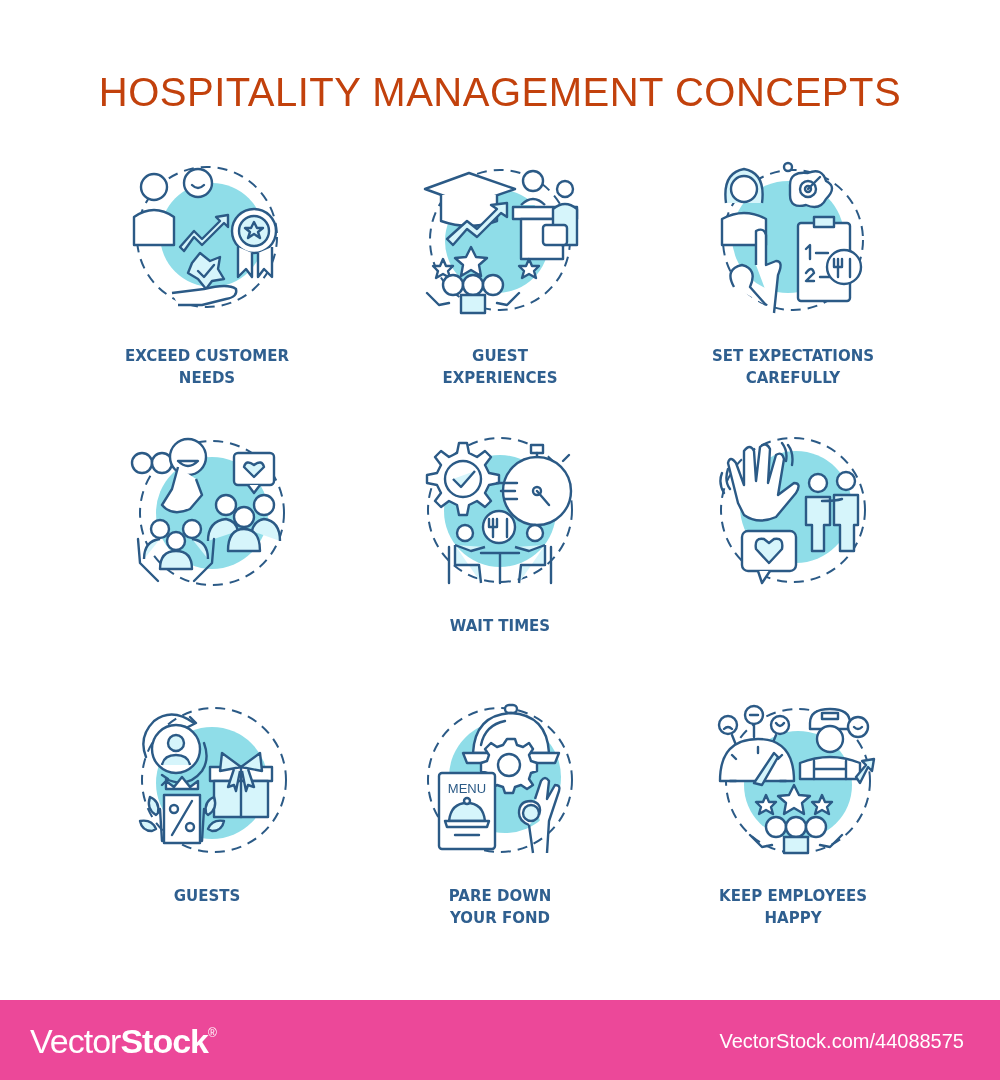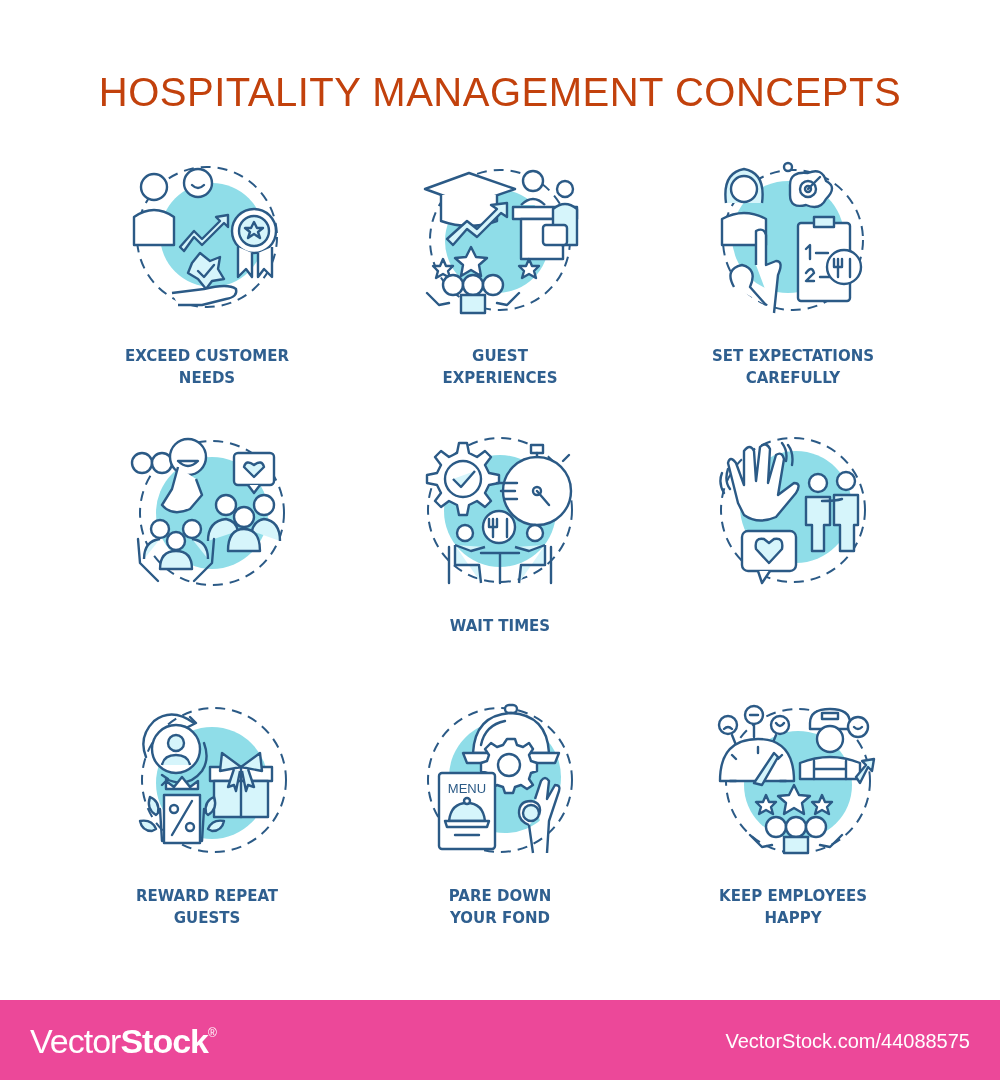--- a/index.html
+++ b/index.html
@@ -7,21 +7,21 @@
   .title { position:absolute; left:0; top:70px; width:1000px; text-align:center; font-family:"Liberation Sans", sans-serif; font-size:40px; color:#c2410c; letter-spacing:0.5px; font-weight:normal; }
   .card { position:absolute; width:260px; height:250px; }
   .card svg { position:absolute; left:55px; top:0; width:150px; height:150px; overflow:visible; }
   .label { position:absolute; left:0; top:180px; width:260px; text-align:center; font-family:"DejaVu Sans", sans-serif; font-weight:bold; font-size:15px; line-height:22px; color:#2f5f8f; }
   .label span { display:block; }
   .footer { position:absolute; left:0; top:1000px; width:1000px; height:80px; background:#ec4899; color:#ffffff; }
   .brand { position:absolute; left:30px; top:22px; font-family:"Liberation Sans", sans-serif; font-size:34px; letter-spacing:-1px; }
   .brand .light { font-weight:normal; }
   .brand .bold { font-weight:bold; }
   .brand sup { font-size:12px; vertical-align:top; position:relative; top:4px; }
-  .footer-url { position:absolute; right:30px; top:30px; font-family:"Liberation Sans", sans-serif; font-size:20px;text-align:center; }
+  .footer-url { position:absolute; right:36px; top:30px; font-family:"Liberation Sans", sans-serif; font-size:20px;text-align:center; }
   .stroke { fill:none; stroke:#2b5a86; stroke-width:2.4; stroke-linecap:round; stroke-linejoin:round; }
   .fillw { fill:#ffffff; stroke:#2b5a86; stroke-width:2.4; stroke-linejoin:round; }
   .filll { fill:#d6f5fb; stroke:#2b5a86; stroke-width:2.4; stroke-linejoin:round; }
   .dash { fill:none; stroke:#2b5a86; stroke-width:2; stroke-dasharray:10 7; }
   .blob { fill:#8fdde8; }
 </style>
 </head>
 <body>
 
 <div class="title">HOSPITALITY MANAGEMENT CONCEPTS</div>
@@ -188,21 +188,20 @@
     <path class="fillw" d="M34 84 L34 76 L42 82 L50 72 L58 82 L66 76 L66 84 Z"></path>
     <rect class="fillw" x="32" y="90" width="36" height="48"></rect>
     <path class="stroke" d="M40 130 L60 96"></path>
     <circle class="stroke" cx="42" cy="104" r="4"></circle>
     <circle class="stroke" cx="58" cy="122" r="4"></circle>
     <path class="filll" d="M24 110 Q14 104 18 92 Q28 96 26 108 Z M76 110 Q86 104 82 92 Q72 96 74 108 Z"></path>
     <path class="filll" d="M20 126 Q10 126 8 116 Q20 114 24 124 Z M80 126 Q90 126 92 116 Q80 114 76 124 Z"></path>
     <path class="stroke" d="M28 104 L30 136 M72 104 L70 136"></path>
   </svg>
   <div class="label">
-    <span>REWARD REPEAT</span>
     <span>GUESTS</span>
   </div>
 </div>
 
 <div class="card" style="left:370px; top:705px;">
   <svg viewBox="0 0 150 150">
     <circle class="blob" cx="80" cy="72" r="56"></circle>
     <circle class="dash" cx="75" cy="75" r="72"></circle>
     <rect class="fillw" x="80" y="0" width="12" height="8" rx="4"></rect>
     <path class="fillw" d="M48 48 Q50 10 86 8 Q122 10 124 48 Z"></path>

